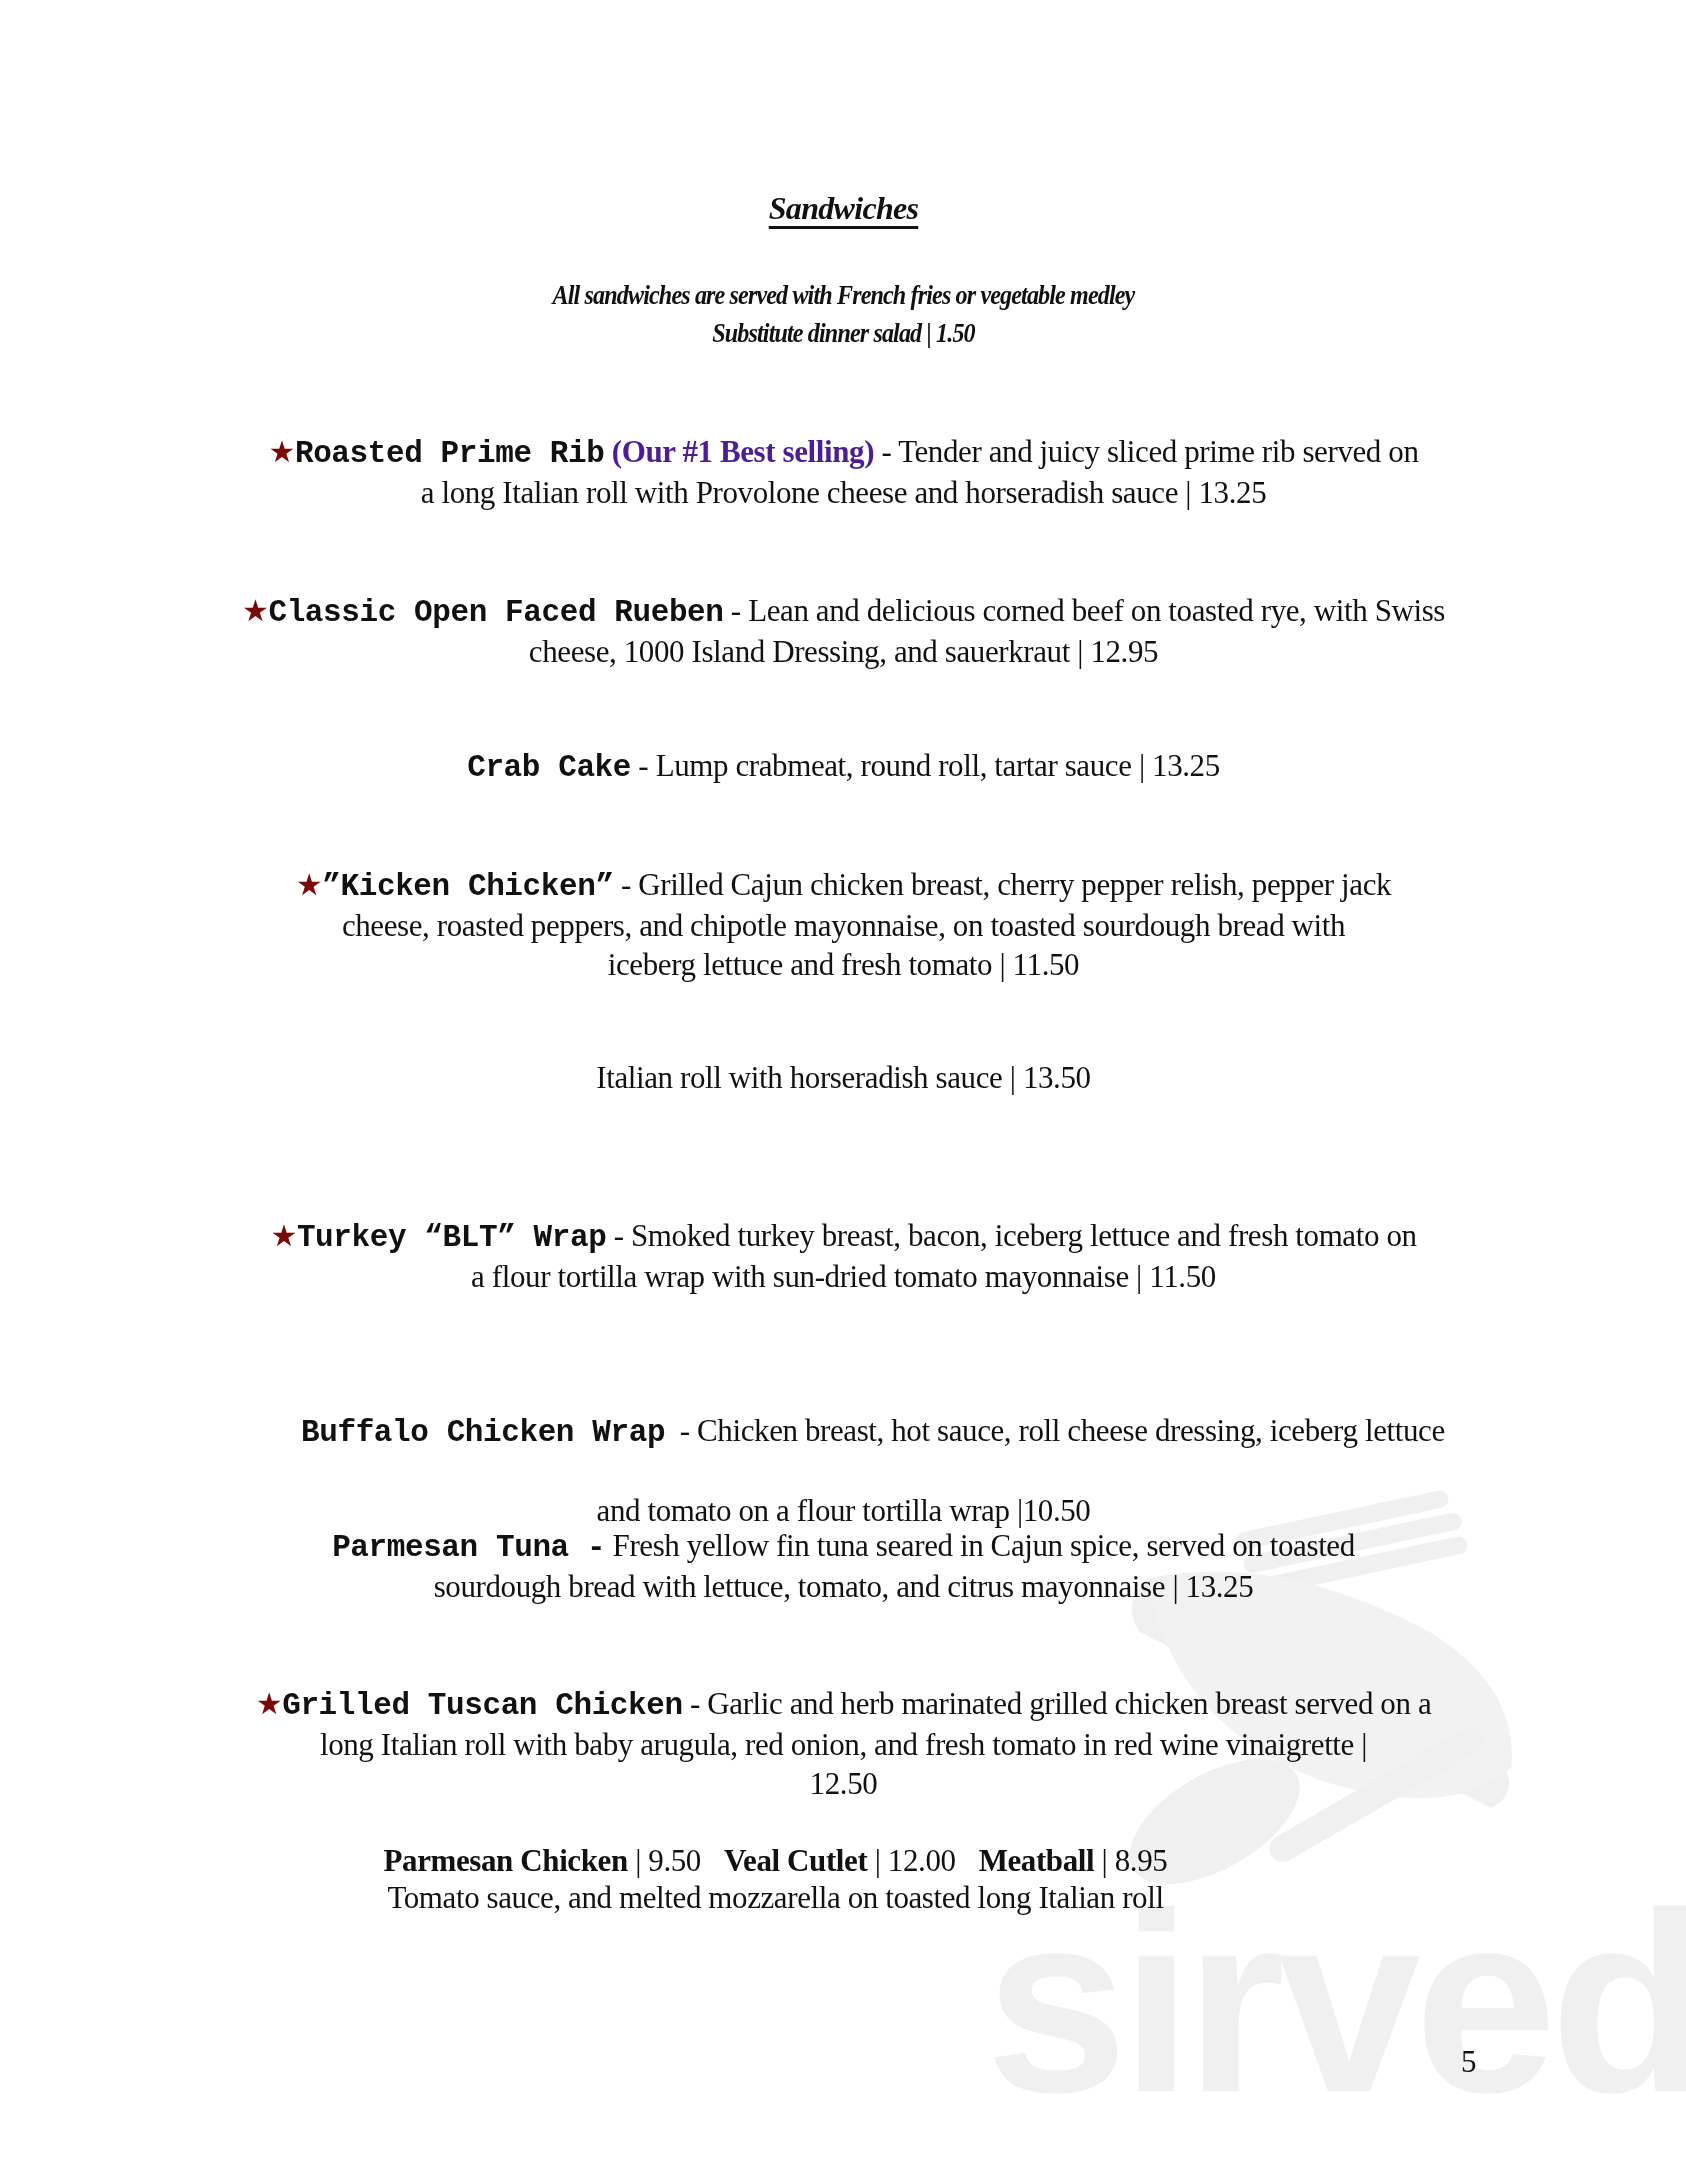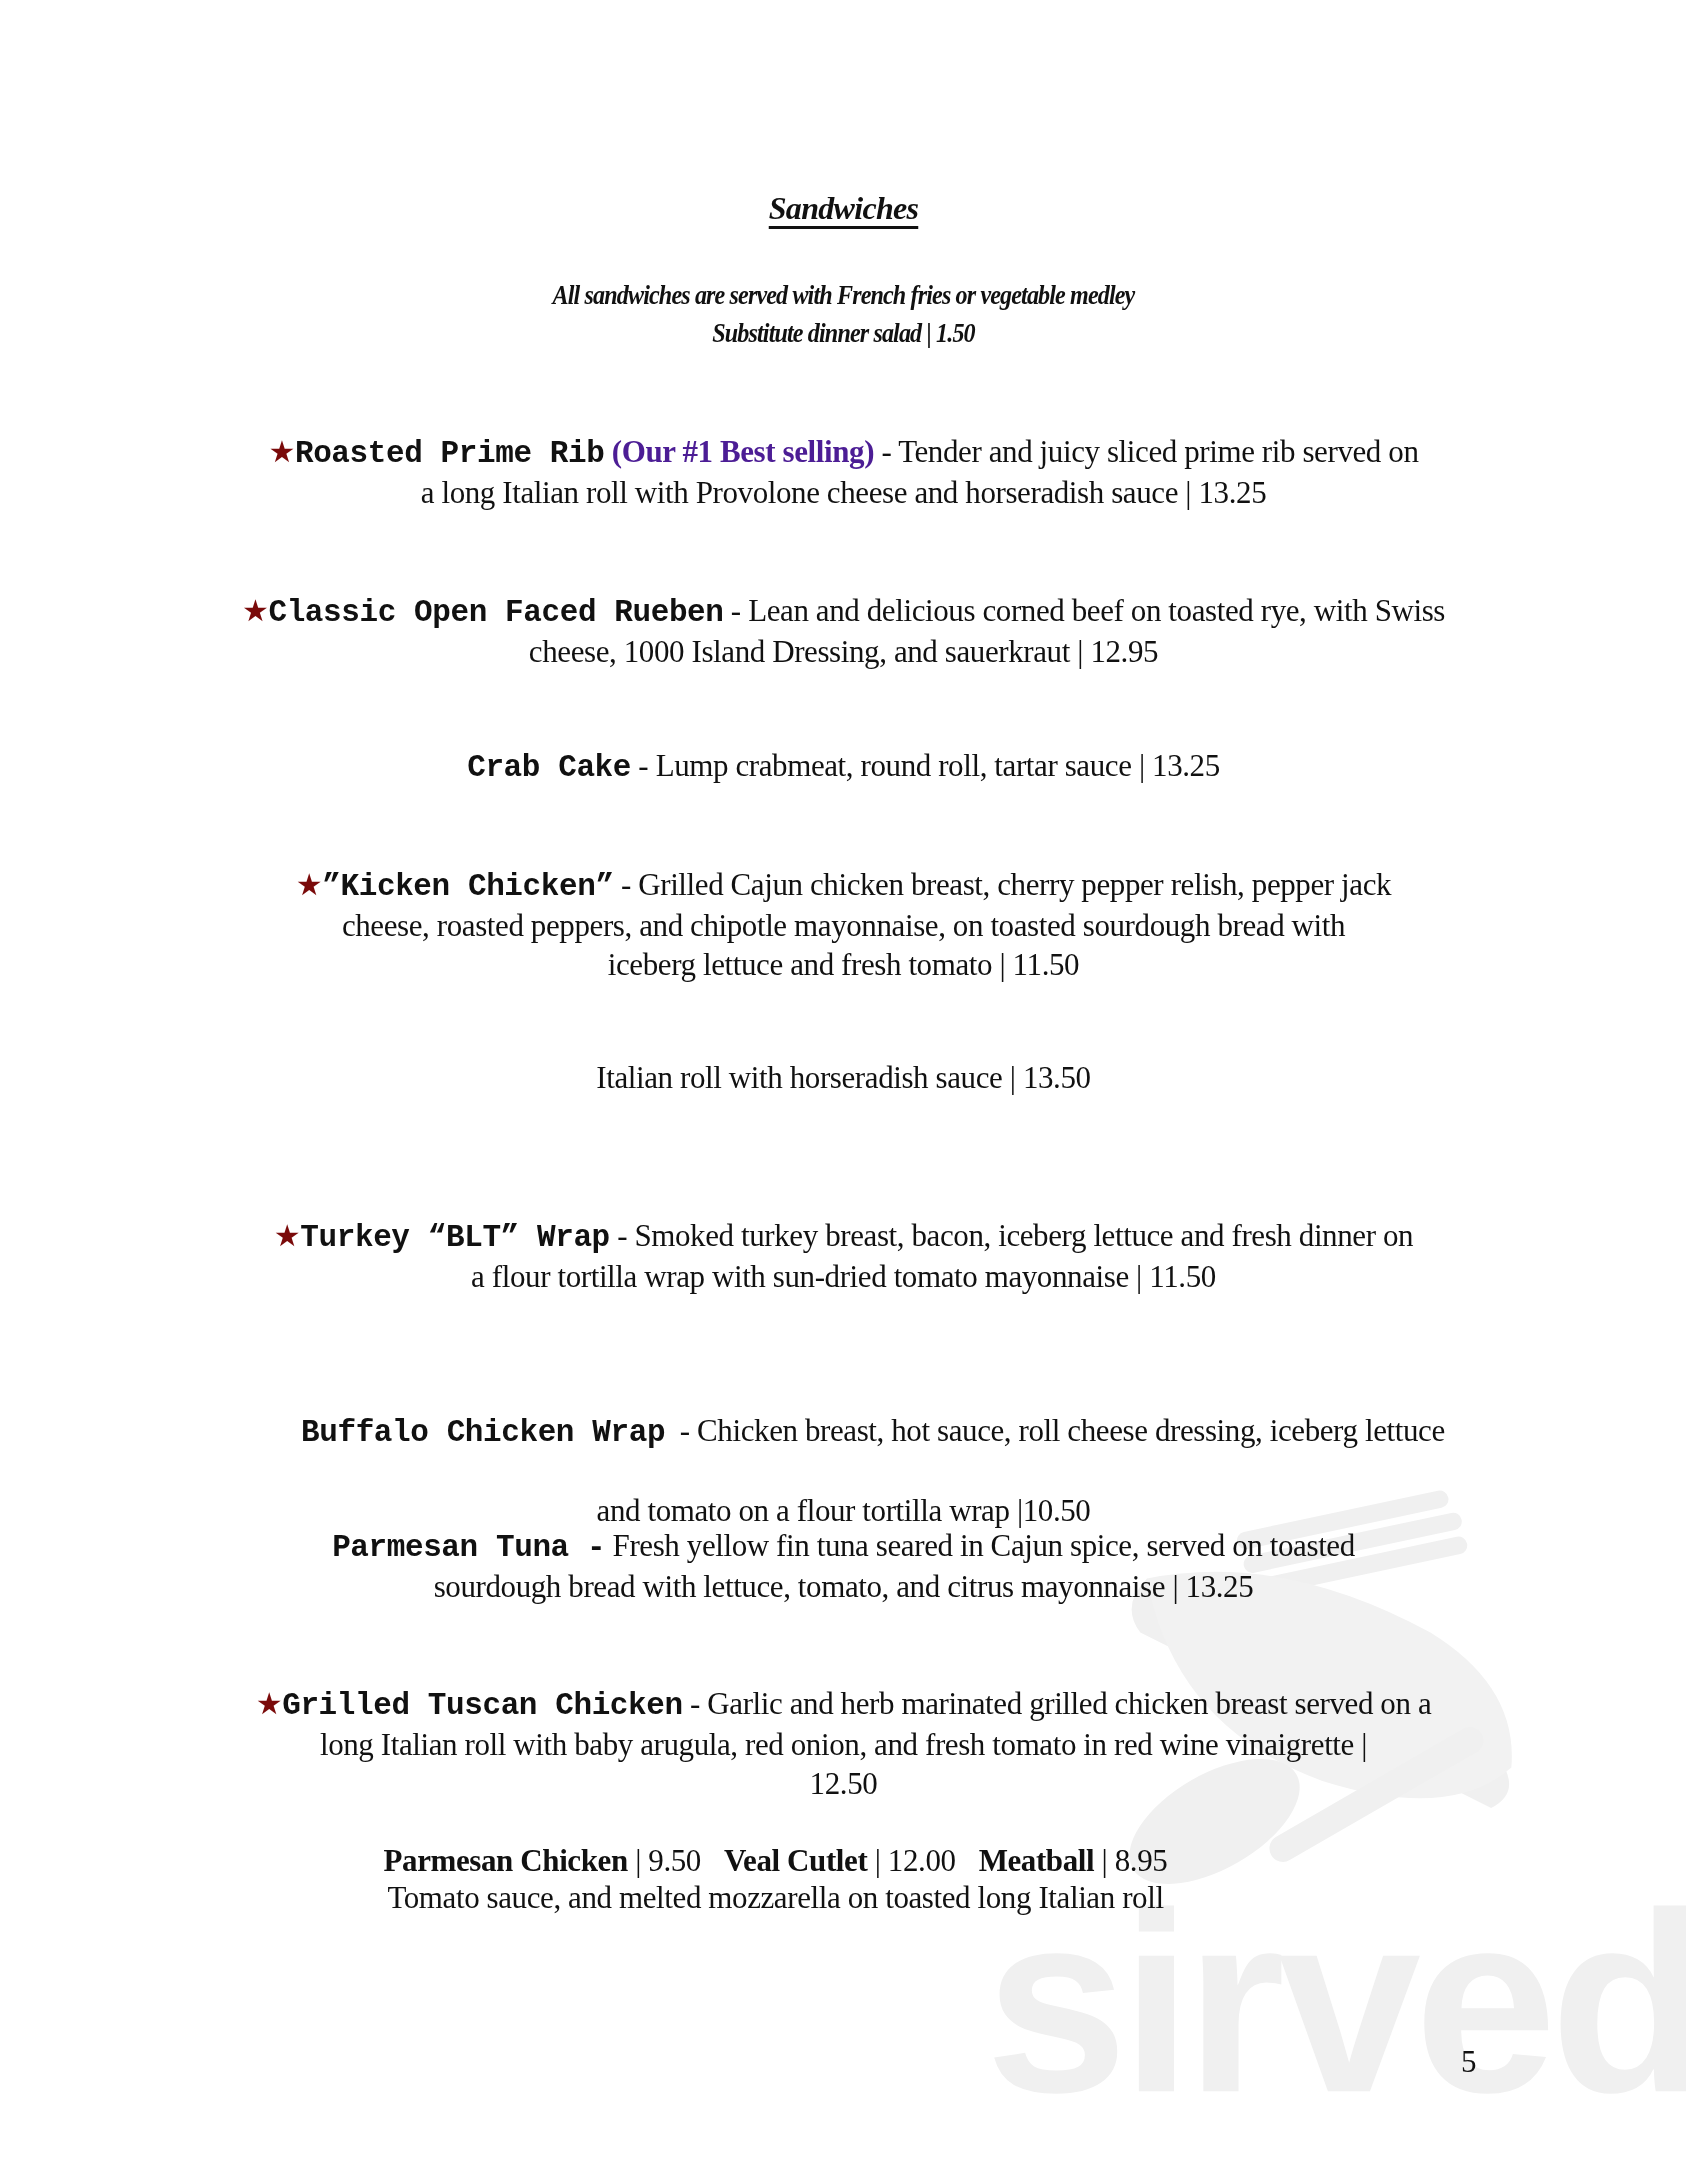--- a/index.html
+++ b/index.html
@@ -74,21 +74,21 @@
       <div>cheese, roasted peppers, and chipotle mayonnaise, on toasted sourdough bread with</div>
       <div>iceberg lettuce and fresh tomato | 11.50</div>
     </div>
 
     <div class="item" style="top:1058px;">
       <div>Italian roll with horseradish sauce | 13.50</div>
     </div>
 
     <div class="item" style="top:1216px;">
       <div>
-        <span class="star">★</span><span class="name">Turkey “BLT” Wrap</span><span> - </span><span>Smoked turkey breast, bacon, iceberg lettuce and fresh dinner on</span>
+        <span class="star">★</span><span class="name">Turkey “BLT” Wrap</span><span> - </span><span>Smoked turkey breast, bacon, iceberg lettuce and fresh tomato on</span>
       </div>
       <div>a flour tortilla wrap with sun-dried tomato mayonnaise | 11.50</div>
     </div>
 
     <div class="item" style="top:1372px;">
       <div style="white-space:pre;">
         <span class="name">Buffalo Chicken Wrap</span><span>  - </span><span>Chicken breast, hot sauce, roll cheese dressing, iceberg lettuce</span>
       </div>
       <div>and tomato on a flour tortilla wrap |10.50</div>
     </div>

